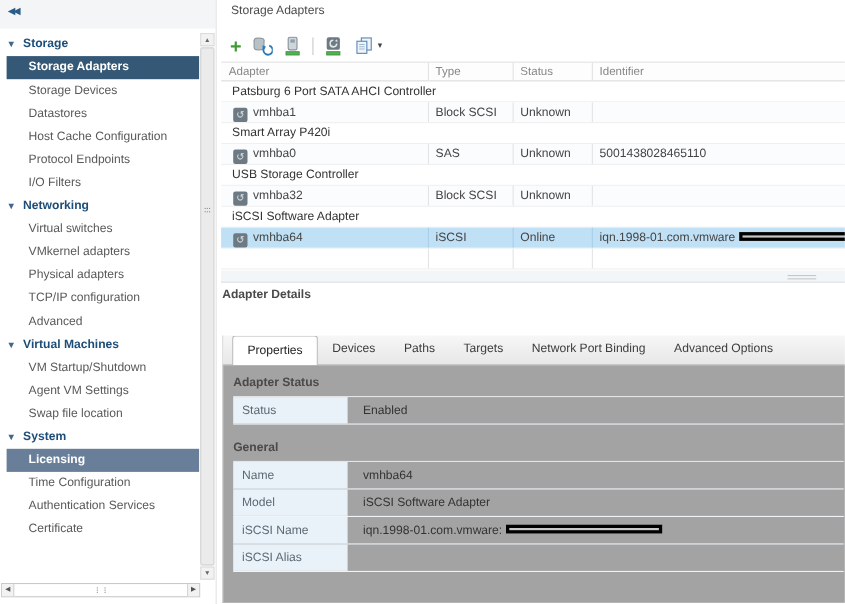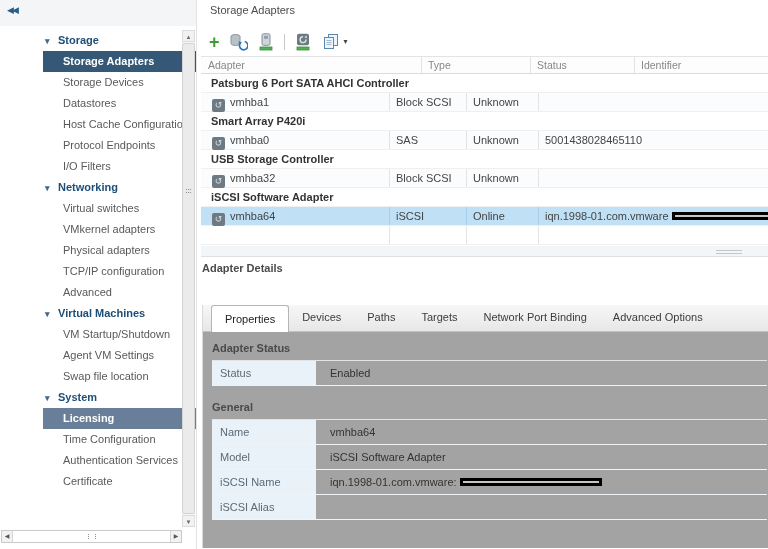--- a/index.html
+++ b/index.html
@@ -8,21 +8,21 @@
     width:768px; height:549px; overflow:hidden;
     font-family:"Liberation Sans", sans-serif;
     font-size:11px; color:#333; background:#fff;
   }
   #app { position:relative; width:768px; height:549px; }
 
   
   #sidebar { position:absolute; left:0; top:0; width:196px; height:549px; background:#fff; }
   .sb-header { position:absolute; left:0; top:0; right:0; height:26px; background:#f3f5f6; }
   .collapse { position:absolute; left:7px; top:5px; color:#2b5c8a; font-size:9px; letter-spacing:-2px; cursor:pointer; }
-  .sb-nav { position:absolute; top:30px; left:6px; width:175px;margin-left:37px; }
+  .sb-nav { position:absolute; top:30px; left:6px; width:175px; }
   .sb-row { height:21px; line-height:21px; white-space:nowrap; overflow:hidden; cursor:pointer; }
   .sb-section { font-weight:bold; color:#1d4e79; }
   .sb-section .tri { display:inline-block; width:15px; padding-left:2px; color:#44688c; font-size:9px; }
   .sb-item { padding-left:20px; color:#595959; }
   .sb-item.sel  { background:#345875; color:#fff; font-weight:bold; }
   .sb-item.sel2 { background:#697f99; color:#fff; font-weight:bold; }
 
   .vscroll { position:absolute; top:30px; right:1px; width:13px; bottom:22px; background:#f7f7f7; }
   .vs-btn { height:12px; line-height:12px; text-align:center; font-size:6px; color:#666;
             background:#f2f2f2; border:1px solid #dcdcdc; cursor:pointer; }
@@ -46,28 +46,28 @@
 
   .toolbar { position:absolute; left:12px; top:30px; height:23px; display:flex; align-items:center; gap:9px; }
   .tb-ico { display:inline-flex; align-items:center; cursor:pointer; }
   .tb-plus { color:#3f9c35; font-size:18px; font-weight:bold; line-height:18px; }
   .tb-sep { width:1px; height:16px; background:#c9c9c9; }
   .tb-caret { font-size:8px; color:#444; margin-left:3px; }
 
   
   .table { position:absolute; left:4px; right:0; top:56px; }
   .thead { display:flex; height:18px; line-height:17px; color:#878787; font-size:10.5px;
-           border-top:1px solid #e3e3e3; border-bottom:1px solid #dcdcdc; background:#fdfdfd;gap:32px; }
+           border-top:1px solid #e3e3e3; border-bottom:1px solid #dcdcdc; background:#fdfdfd; }
   .c-adapter { width:188px; padding-left:7px; }
   .c-type    { width:77px;  padding-left:6px; }
   .c-status  { width:72px;  padding-left:6px; }
   .c-id      { flex:1;      padding-left:6px; overflow:hidden; white-space:nowrap; }
   .thead > div:not(:first-child) { border-left:1px solid #e2e2e2; }
   .trow { display:flex; height:19px; line-height:18px; border-bottom:1px solid #f0f0f0; cursor:pointer; }
-  .trow.group { font-weight:bold; color:#333; }
+  .trow.group { font-weight:normal; color:#333; }
   .trow.group .cell-full { padding-left:10px; }
   .trow.data { background:#fbfcfd; color:#444; }
   .trow.data > div:not(:first-child) { border-left:1px solid #e4e4e4; }
   .trow.data.sel { background:#bfe0f5; }
   .trow.data.sel > div:not(:first-child) { border-left:1px solid #a9cfe9; }
   .trow.blank { background:#fff; }
   .hba-icon { display:inline-block; width:13px; height:13px; background:#6e7a83; border-radius:2px;
               color:#d9e0e4; font-size:9px; line-height:13px; text-align:center;
               vertical-align:-2px; margin:0 5px 0 4px; }
 

